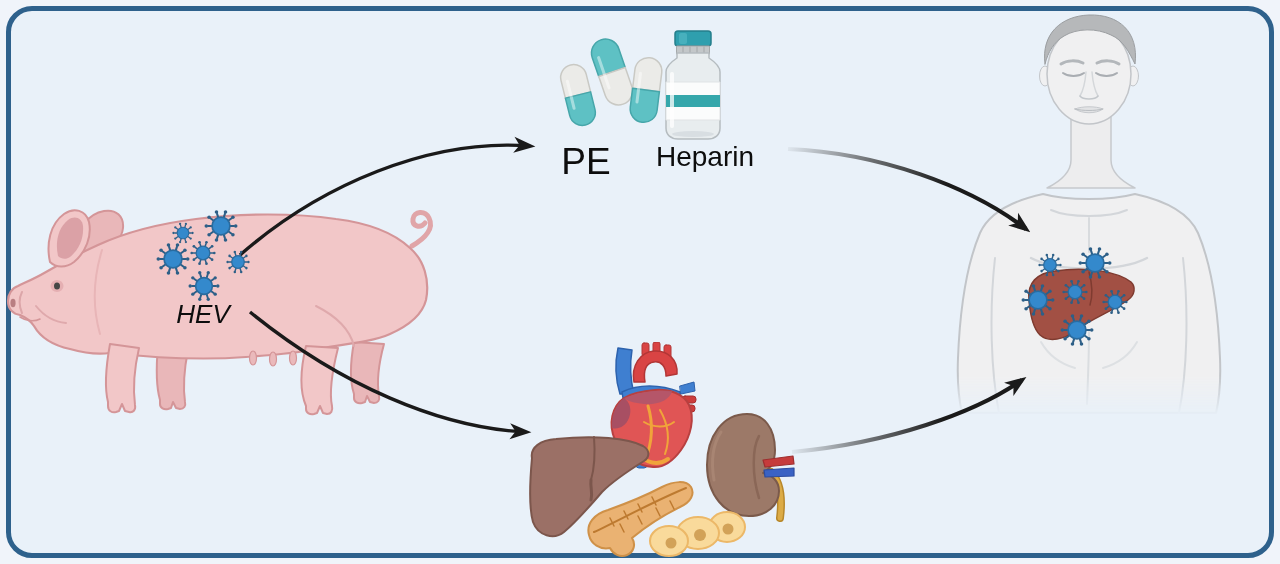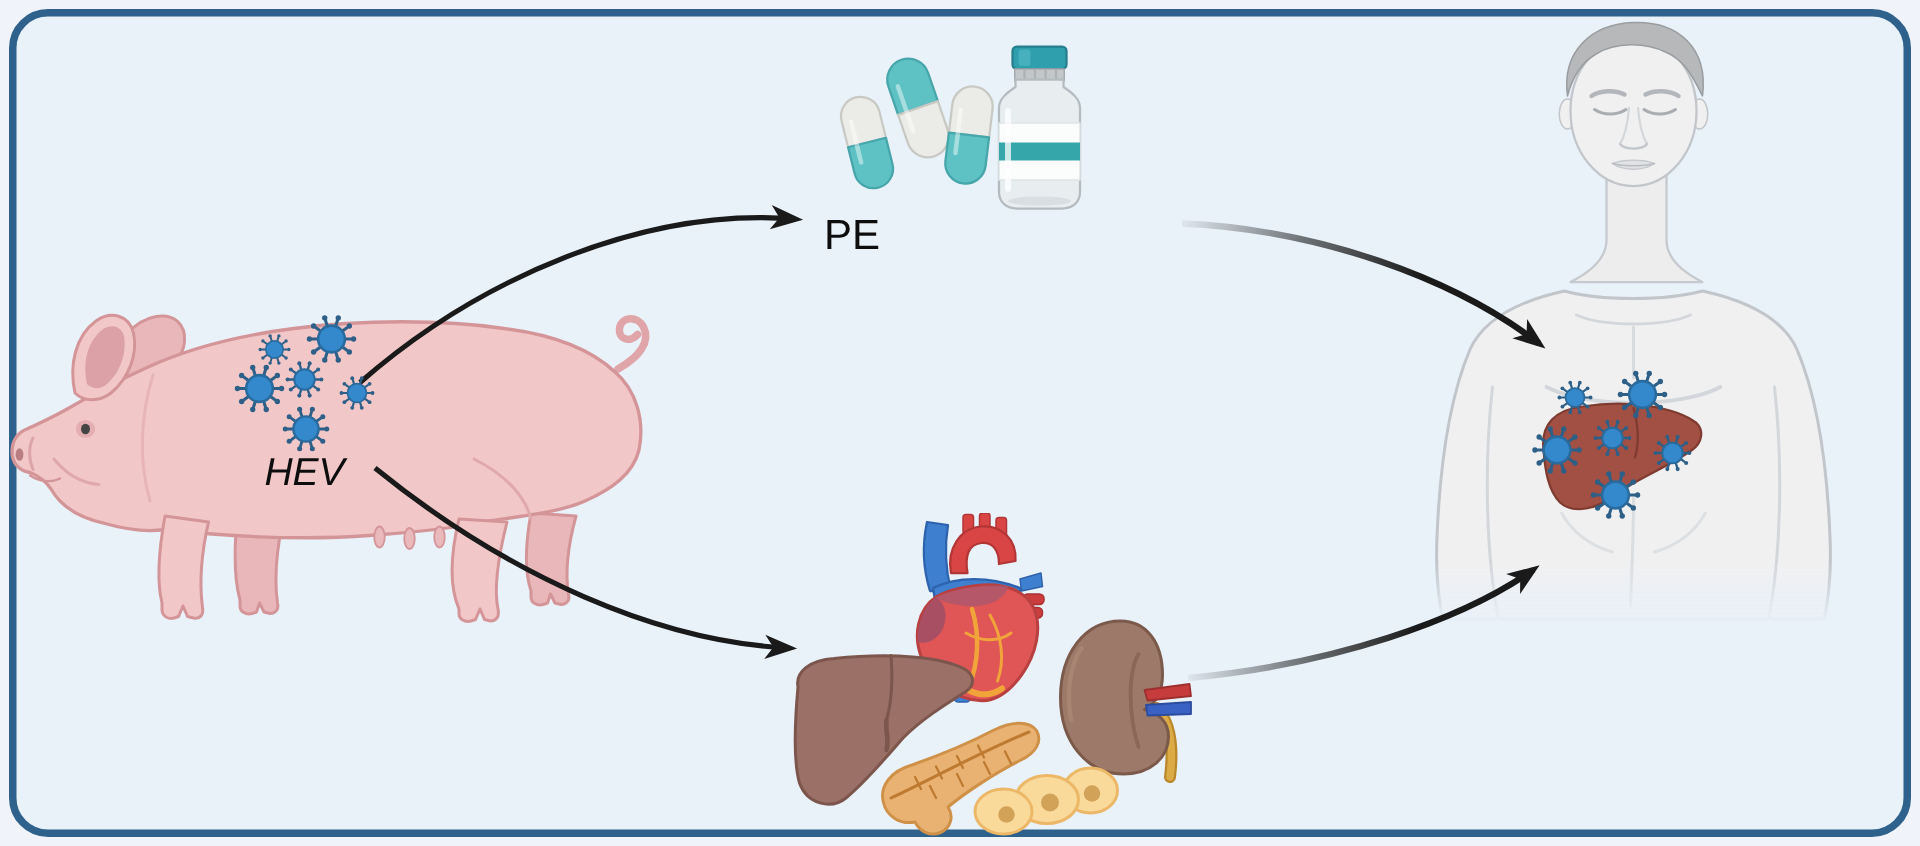--- a/index.html
+++ b/index.html
@@ -3,21 +3,21 @@
 <meta charset="utf-8">
 <style>
   html,body{margin:0;padding:0;background:#f0f4fa;}
   #canvas{position:relative;width:1280px;height:564px;overflow:hidden;
           font-family:"Liberation Sans",sans-serif;background:#f0f4fa;}
   .abs{position:absolute;}
   #panel{left:6px;top:6px;width:1268px;height:552px;box-sizing:border-box;
          border:5px solid #2e618c;border-radius:26px;background:#e9f1f9;}
   .lbl{color:#0d0d0d;text-align:center;line-height:1.15;user-select:none;}
   #hev-label{left:153px;top:300px;width:100px;font-size:26px;font-style:italic;}
-  #pe-label{left:528px;top:141px;width:80px;font-size:28px;}
+  #pe-label{left:546px;top:141px;width:80px;font-size:37px;}
   #heparin-label{left:645px;top:141px;width:120px;font-size:28px;}
   #overlay{left:0;top:0;pointer-events:none;}
   #human-svg{-webkit-mask-image:linear-gradient(to bottom,#000 90%,transparent 100%);
              mask-image:linear-gradient(to bottom,#000 90%,transparent 100%);}
 </style>
 </head>
 <body>
 
 <div id="canvas">
 
@@ -248,13 +248,14 @@
       <use href="#virus" x="1078" y="246" width="34" height="34"></use>
       <use href="#virus" x="1021" y="283" width="34" height="34"></use>
       <use href="#virus" x="1062" y="279" width="26" height="26"></use>
       <use href="#virus" x="1102" y="289" width="26" height="26"></use>
       <use href="#virus" x="1060" y="313" width="34" height="34"></use>
     </g>
   </svg>
 
   <div id="hev-label" class="abs lbl">HEV</div>
   <div id="pe-label" class="abs lbl">PE</div>
+  <div id="heparin-label" class="abs lbl">Heparin</div>
 </div>
 
 </body></html>

